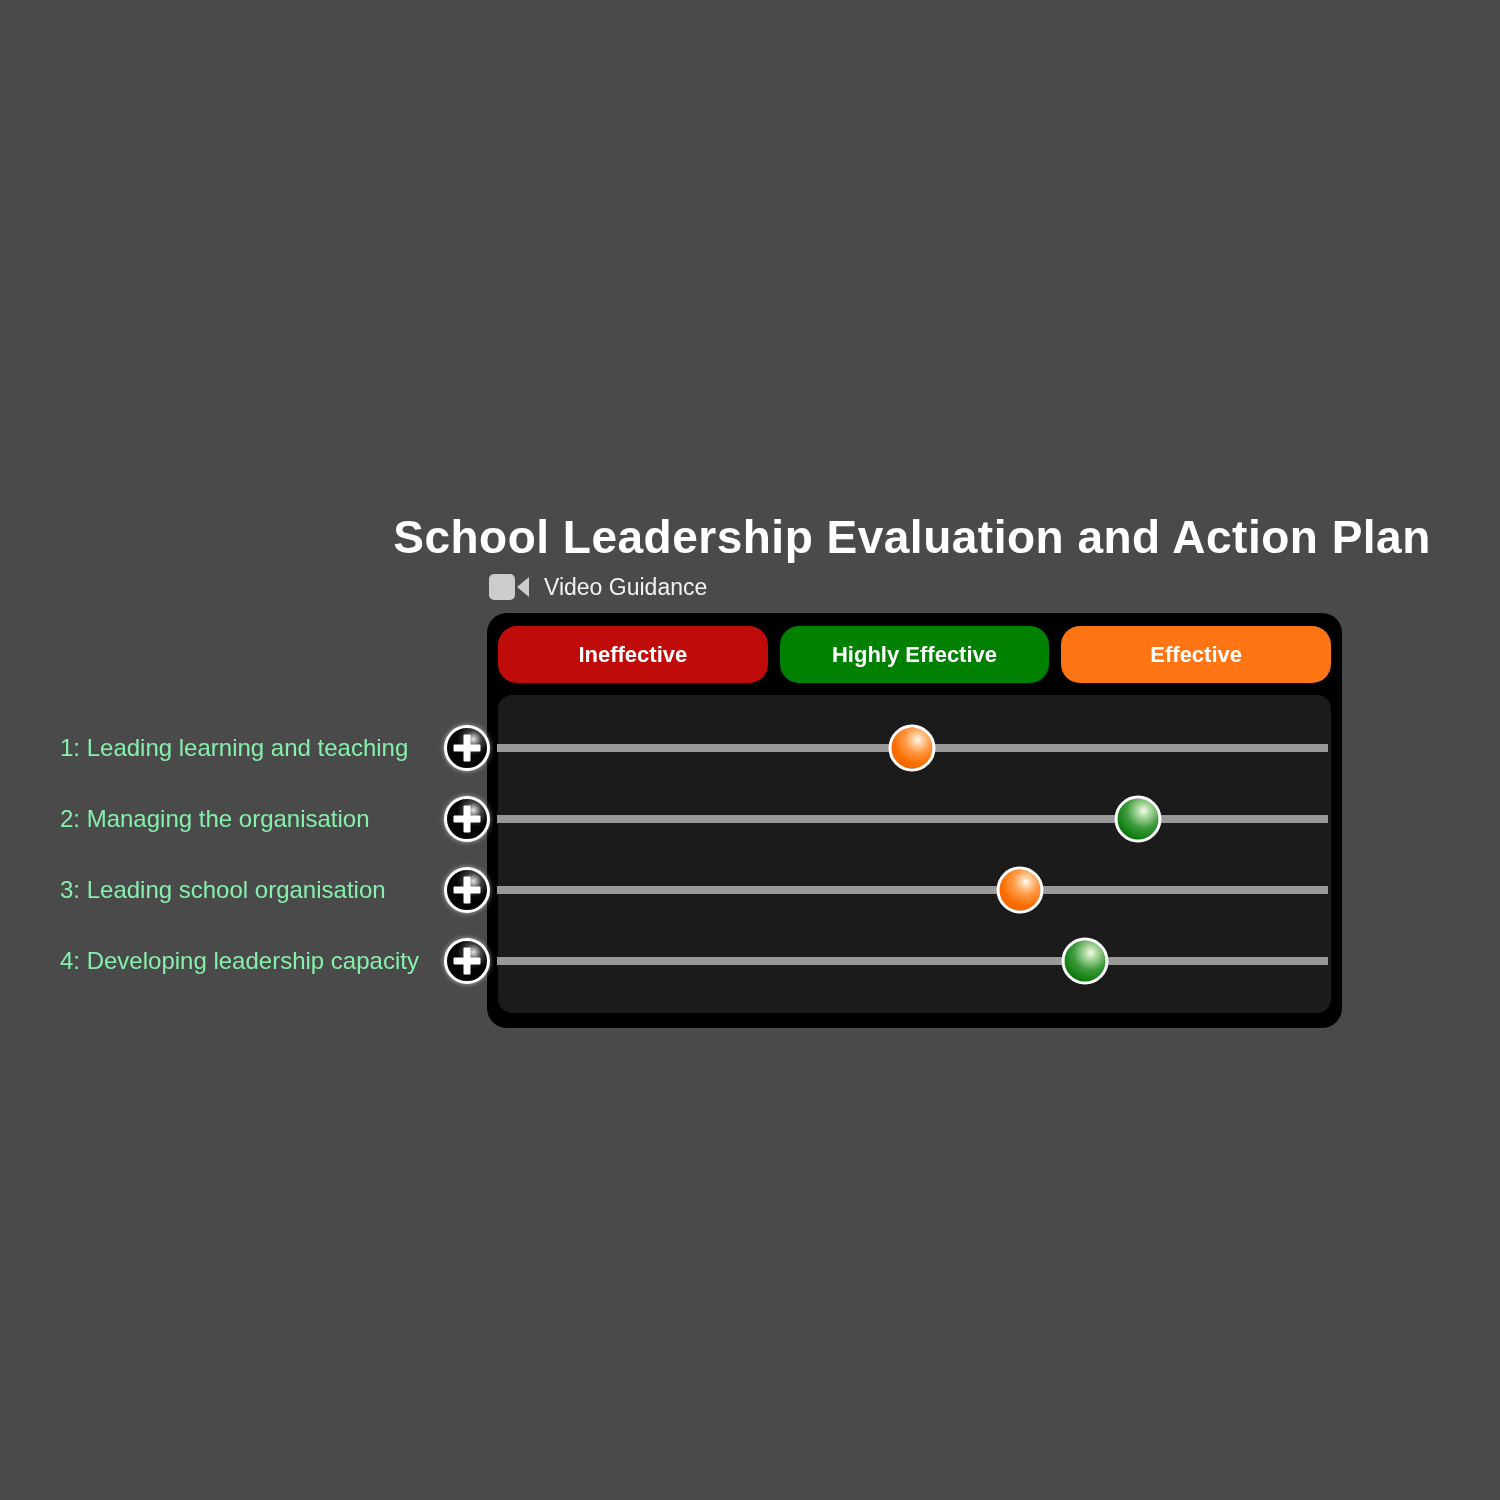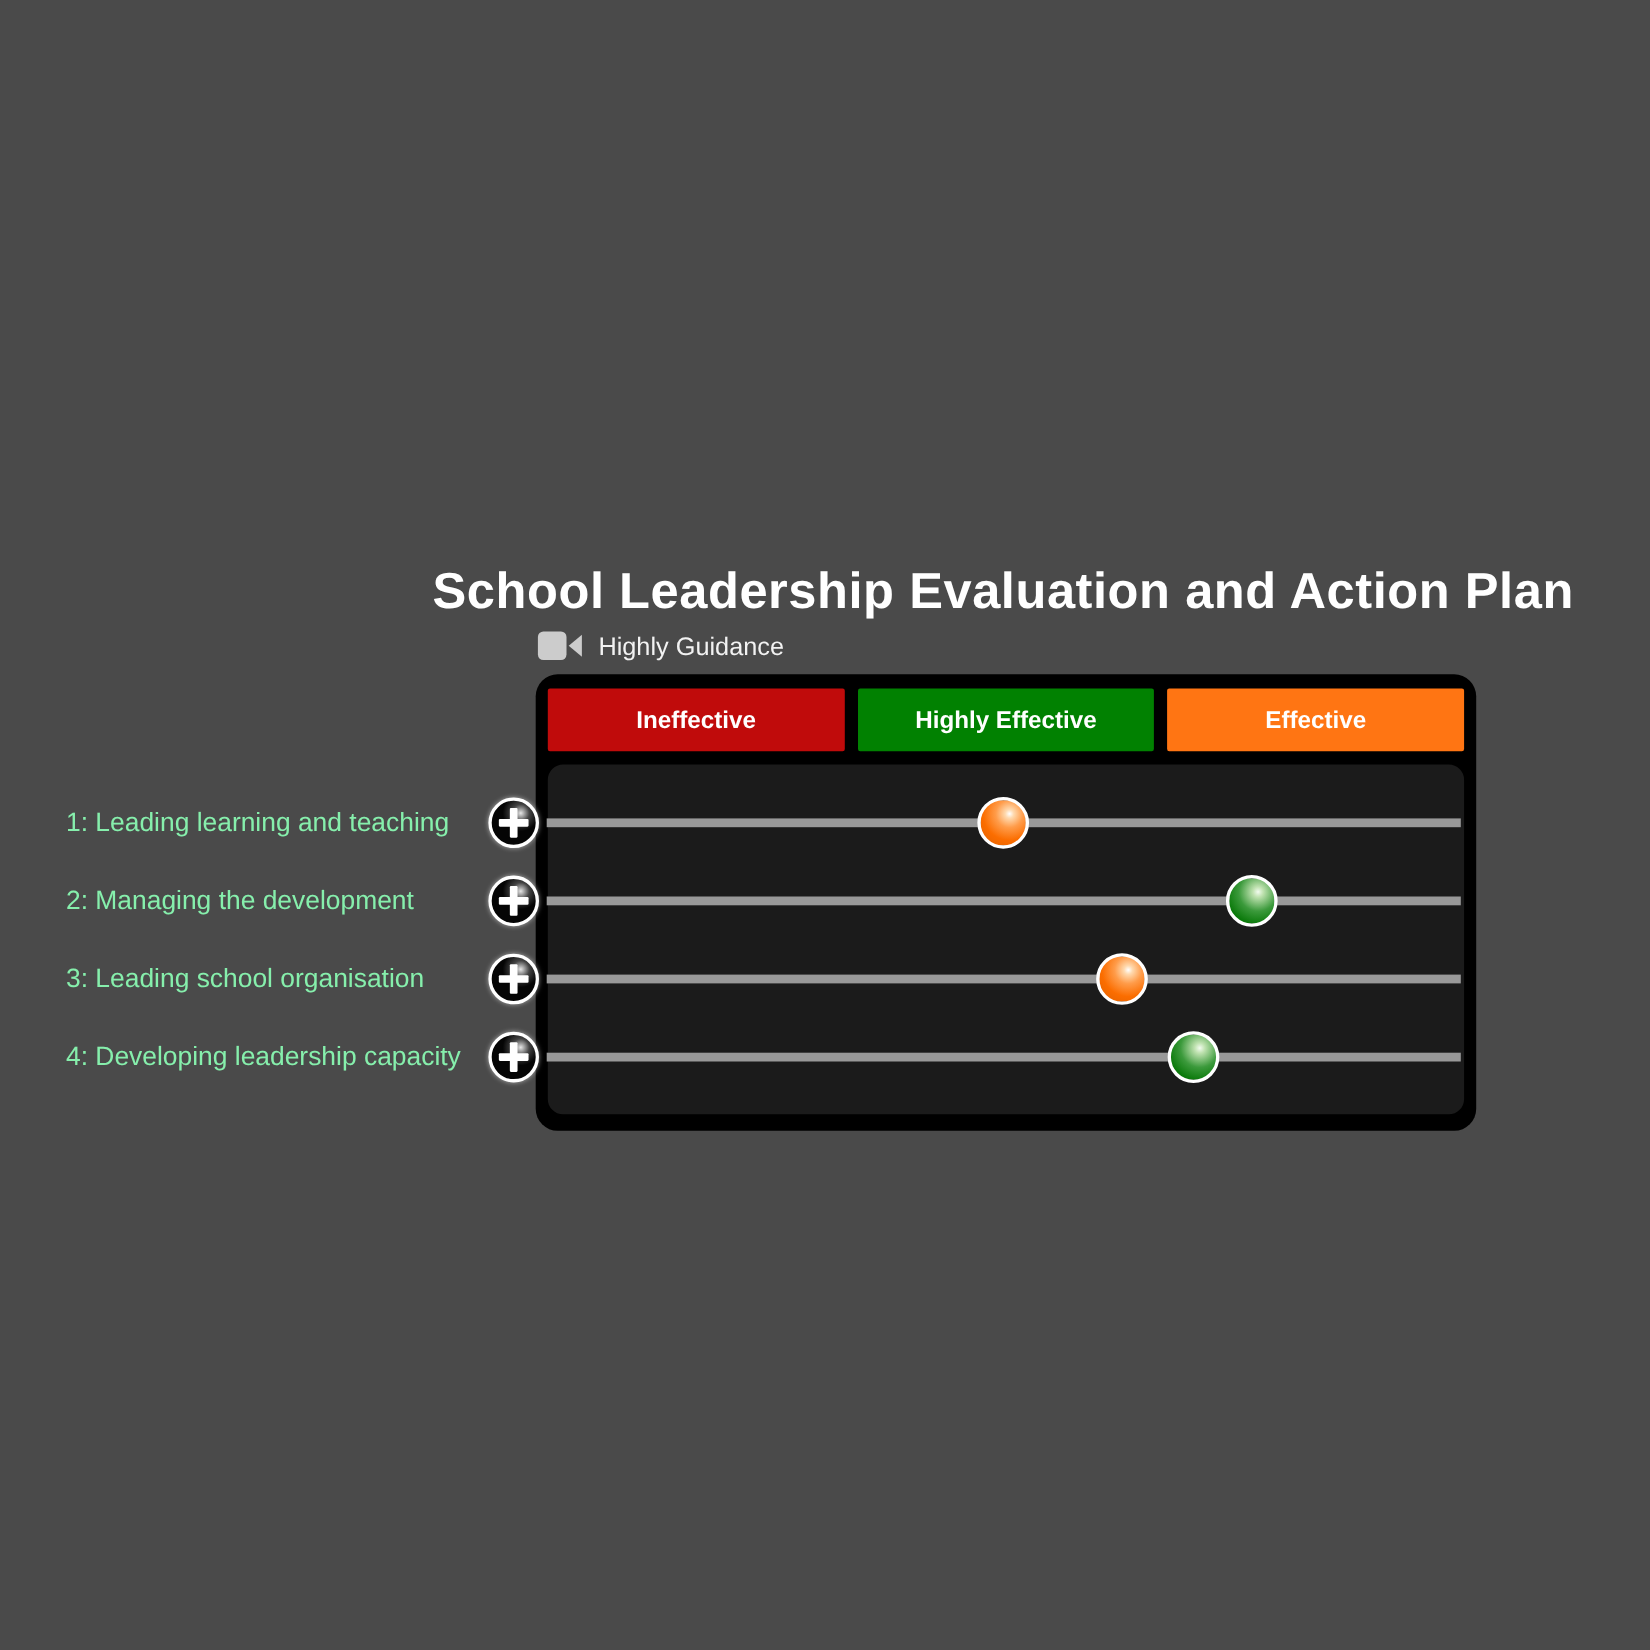--- a/index.html
+++ b/index.html
@@ -35,21 +35,21 @@
   }
 
   
   .panel {
     position:absolute; left:487px; top:613px; width:855px; height:415px;
     box-sizing:border-box; background:#000000; border-radius:20px;
     padding:13px 11px 0 11px;
   }
   .zones { display:flex; gap:12px; }
   .zone-btn {
-    flex:1; height:57px; border:none; border-radius:2px;
+    flex:1; height:57px; border:none; border-radius:19px;
     display:flex; align-items:center; justify-content:center;
     color:#ffffff; font-weight:bold; font-size:22px;
     font-family:"Liberation Sans", sans-serif; cursor:pointer;
   }
   .slider-box {
     margin-top:12px; height:318px;
     background:#1b1b1b; border-radius:14px;
   }
 
   
@@ -101,21 +101,21 @@
 
 <div class="page">
 
   <h1 class="title">School Leadership Evaluation and Action Plan</h1>
 
   <div class="video-link">
     <span class="cam-icon">
       <span class="cam-body"></span>
       <span class="cam-lens"></span>
     </span>
-    <span>Highly Guidance</span>
+    <span>Video Guidance</span>
   </div>
 
   <section class="panel">
     <div class="zones">
       <button class="zone-btn" style="background: rgb(192, 11, 11);">Ineffective</button>
       <button class="zone-btn" style="background: rgb(1, 129, 1);">Highly Effective</button>
       <button class="zone-btn" style="background: rgb(255, 117, 19);">Effective</button>
     </div>
     <div class="slider-box"></div>
   </section>
@@ -125,21 +125,21 @@
       <span class="row-label">1: Leading learning and teaching</span>
       <button class="add-btn">
         <span></span>
       </button>
       <div class="track-wrap">
         <div class="track"></div>
         <div class="dot dot-orange" style="left: 49.9%;"></div>
       </div>
     </div>
       <div class="slider-row">
-      <span class="row-label">2: Managing the development</span>
+      <span class="row-label">2: Managing the organisation</span>
       <button class="add-btn">
         <span></span>
       </button>
       <div class="track-wrap">
         <div class="track"></div>
         <div class="dot dot-green" style="left: 77.1%;"></div>
       </div>
     </div>
       <div class="slider-row">
       <span class="row-label">3: Leading school organisation</span>

